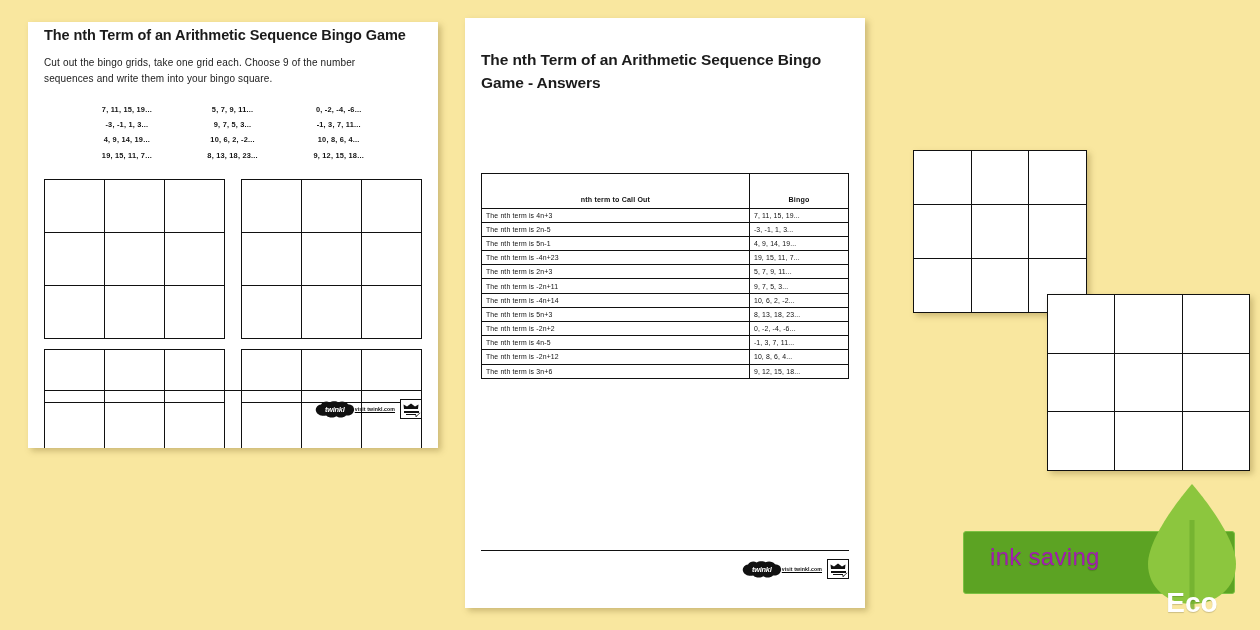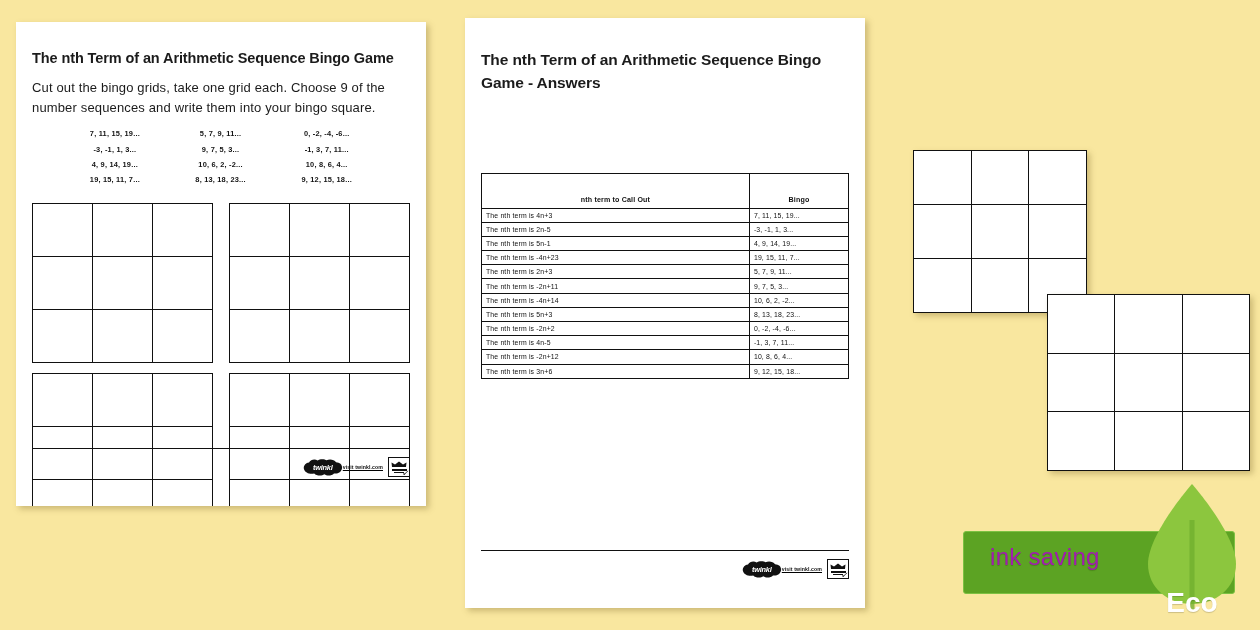--- a/index.html
+++ b/index.html
@@ -17,49 +17,49 @@
 
   
   .page {
     position: absolute;
     background: #ffffff;
     box-shadow: 3px 3px 6px rgba(120,100,40,0.35);
     box-sizing: border-box;
     overflow: hidden;
   }
   #page-worksheet {
-    left: 16px;
+    left: 28px;
     top: 22px;
     width: 410px;
-    height: 484px;
-    padding: 28px 16px 0 16px;
+    height: 426px;
+    padding: 5px 16px 0 16px;
   }
   #page-answers {
     left: 465px;
     top: 18px;
     width: 400px;
     height: 590px;
     padding: 30px 16px 0 16px;
   }
 
   
   .ws-title {
     font-size: 14.5px;
     color: #1b1b1b;
     letter-spacing: -0.1px;
     margin: 0 0 12px 0;
     white-space: nowrap;
   }
   .ws-title .bold { font-weight: bold; }
 
   .ws-instructions {
-    font-size: 13px;
+    font-size: 10px;
     line-height: 1.55;
     color: #1b1b1b;
-    margin: 0 0 8px 0;
+    margin: 0 0 16px 0;
     width: 96%;
     letter-spacing: 0.15px;
   }
 
   
   .seq-table {
     width: 84%;
     margin: 0 auto 16px auto;
     border-collapse: collapse;
   }

